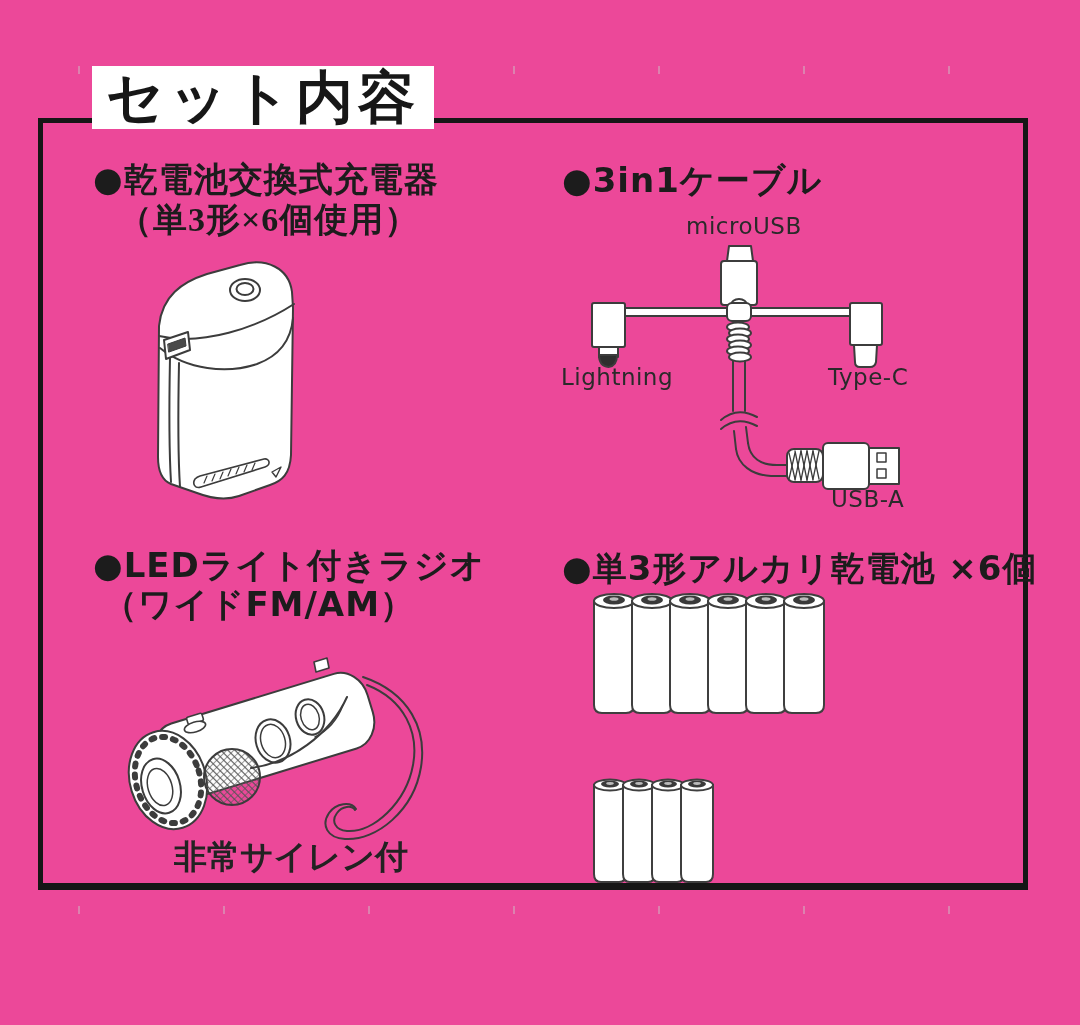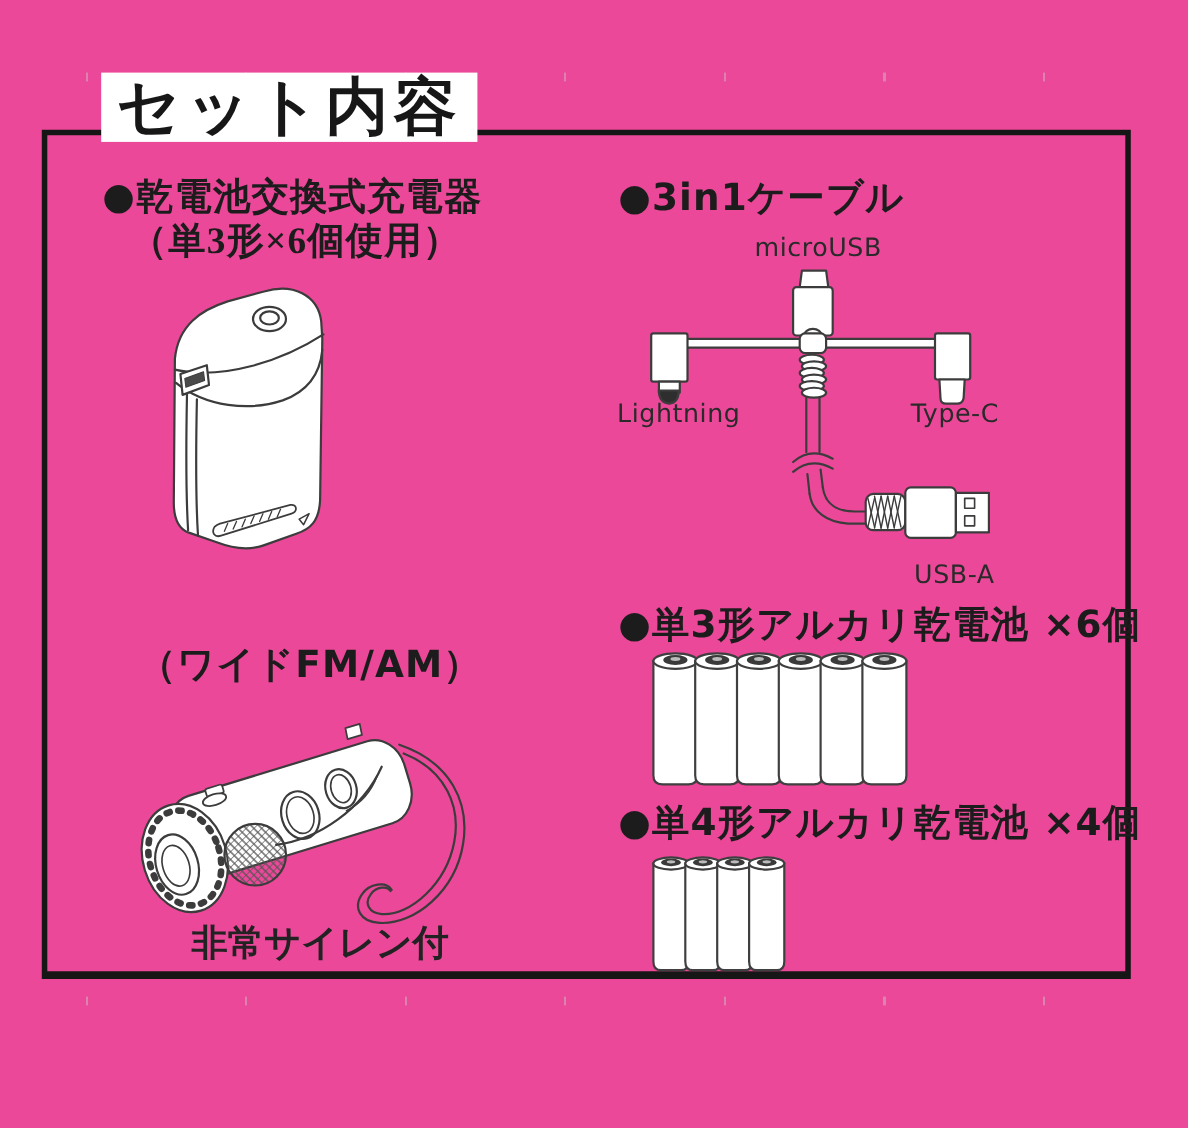--- a/index.html
+++ b/index.html
@@ -74,21 +74,21 @@
         </g>
         <path d="M120,212 L129,207 L124,217 Z" stroke-width="1.4"></path>
       </g>
     </g>
   </svg>
 
   <div class="lbl" style="left:562px;top:161px;text-align:right;">●3in1ケーブル</div>
   <div class="conn-lbl" style="left:686px;top:213px;">microUSB</div>
   <div class="conn-lbl" style="left:561px;top:364px;">Lightning</div>
   <div class="conn-lbl" style="left:828px;top:364px;">Type-C</div>
-  <div class="conn-lbl" style="left:831px;top:486px;margin-top:24px;">USB-A</div>
+  <div class="conn-lbl" style="left:831px;top:486px;">USB-A</div>
 
   <svg class="art" style="left:555px;top:243px;" width="410" height="280" viewBox="0 0 410 280">
     <g fill="none" stroke="#3c3c3c" stroke-width="2" stroke-linejoin="round" stroke-linecap="round">
 
       <rect x="66" y="65" width="232" height="8" rx="2" fill="#ffffff"></rect>
 
       <g>
         <rect x="37" y="60" width="33" height="44" rx="2" fill="#ffffff"></rect>
         <rect x="44" y="104" width="19" height="10" fill="#ffffff"></rect>
         <path d="M44,112 Q44,123 53.5,124 Q62,123 62,112 Z" fill="#2e2e2e"></path>
@@ -143,21 +143,22 @@
 
       <g>
         <rect x="268" y="200" width="46" height="46" rx="5" fill="#ffffff"></rect>
         <rect x="314" y="205" width="30" height="36" fill="#ffffff"></rect>
         <rect x="322" y="210" width="9" height="9" stroke-width="1.5"></rect>
         <rect x="322" y="226" width="9" height="9" stroke-width="1.5"></rect>
       </g>
     </g>
   </svg>
 
-  <div class="lbl" style="left:126px;top:585px;">（ワイドFM/AM）</div>
+  <div class="lbl" style="left:93px;top:546px;">●LEDライト付きラジオ</div>
+  <div class="lbl" style="left:103px;top:585px;">（ワイドFM/AM）</div>
 
   <svg class="art" style="left:105px;top:645px;" width="340" height="215" viewBox="0 0 340 215">
     <defs>
       <pattern id="hatch" width="5" height="5" patternUnits="userSpaceOnUse" patternTransform="rotate(45)">
         <path d="M0,0 L0,5" stroke="#555" stroke-width="1.2"></path>
         <path d="M0,2.5 L5,2.5" stroke="#555" stroke-width="1.2"></path>
       </pattern>
     </defs>
     <g fill="none" stroke="#3c3c3c" stroke-width="2" stroke-linejoin="round" stroke-linecap="round">
 
@@ -209,21 +210,20 @@
       </g>
     </defs>
     <use href="#aa" x="0" y="2"></use>
       <use href="#aa" x="38" y="2"></use>
       <use href="#aa" x="76" y="2"></use>
     <use href="#aa" x="114" y="2"></use>
       <use href="#aa" x="152" y="2"></use>
       <use href="#aa" x="190" y="2"></use>
   </svg>
 
-  <div class="lbl" style="left:562px;top:729px;">●単4形アルカリ乾電池 ×4個</div>
 
   <svg class="art" style="left:592px;top:772px;" width="160" height="112" viewBox="0 0 160 112">
     <defs>
       <g id="aaa">
         <path d="M2,11 L2,100 Q2,108 9,108 L27,108 Q34,108 34,100 L34,11 Z" fill="#ffffff" stroke="#3f3f3f" stroke-width="2"></path>
         <ellipse cx="18" cy="11" rx="16" ry="5.5" fill="#ffffff" stroke="#3f3f3f" stroke-width="2"></ellipse>
         <ellipse cx="18" cy="10" rx="9" ry="3.5" fill="#3a3a3a"></ellipse>
         <ellipse cx="18" cy="9.5" rx="3.8" ry="1.4" fill="#bbbbbb"></ellipse>
       </g>
     </defs>

